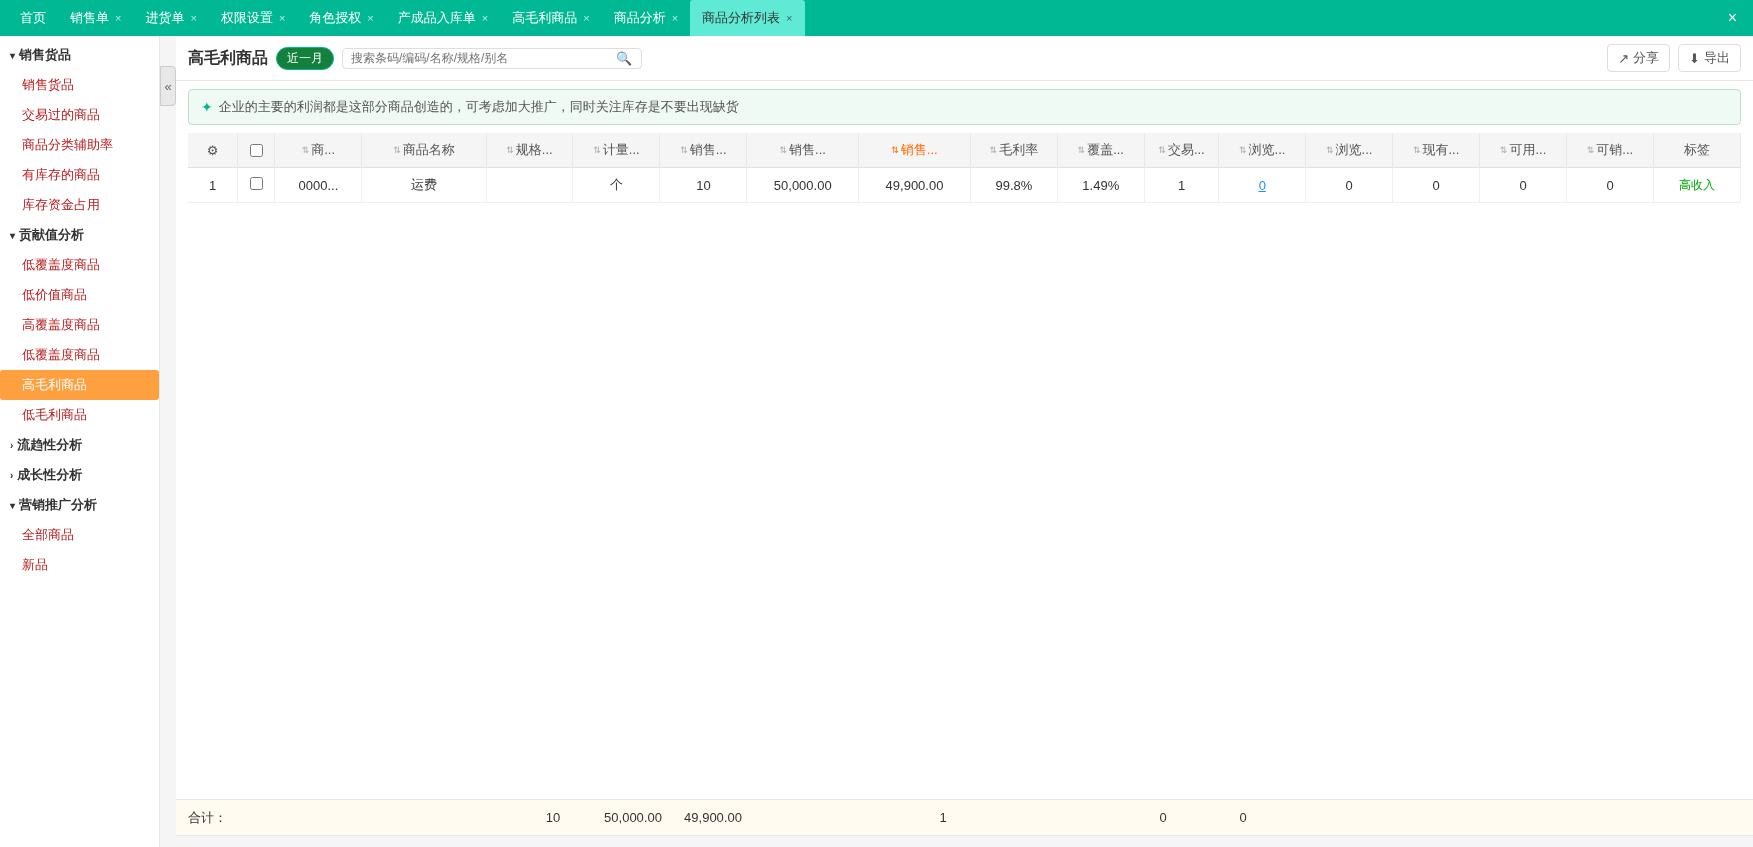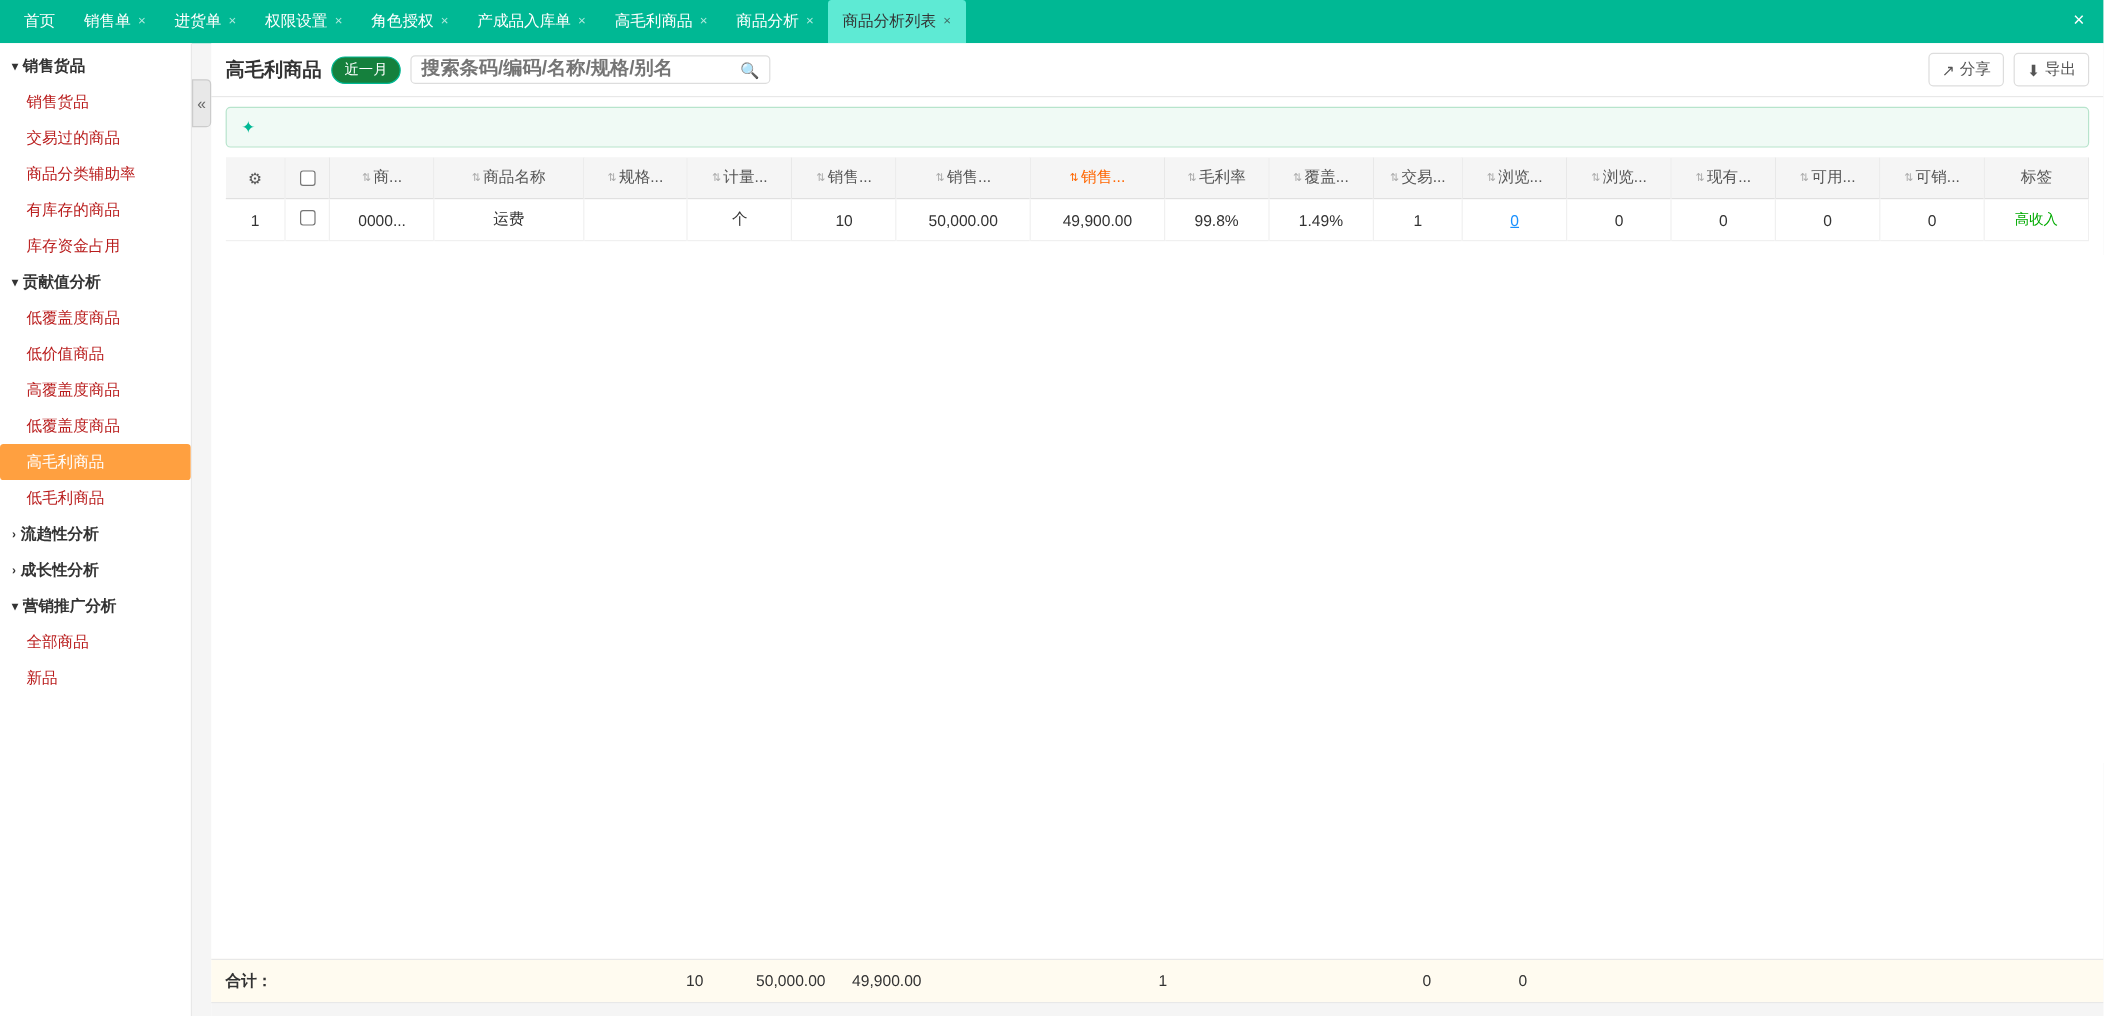--- a/index.html
+++ b/index.html
@@ -119,25 +119,24 @@
       align-items: center;
       border: 1px solid #ddd;
       border-radius: 4px;
       padding: 2px 8px;
       flex: 1;
       max-width: 300px;
     }
     .search-box input {
       border: none;
       outline: none;
-      font-size: 16px;
+      font-size: 12px;
       color: #c2410c;
       width: 100%;
       background: transparent;
-      font-weight: bold;
     }
     .search-icon { color: #aaa; margin-left: 4px; cursor: pointer; }
     .header-actions { margin-left: auto; display: flex; gap: 8px; }
     .action-btn {
       display: flex;
       align-items: center;
       gap: 4px;
       padding: 4px 10px;
       border: 1px solid #ddd;
       border-radius: 4px;
@@ -215,21 +214,21 @@
     .table-footer {
       display: flex;
       align-items: center;
       background: #fffbf0;
       border-top: 1px solid #e8e8e8;
       padding: 8px 12px;
       font-size: 12px;
       color: #333;
       min-height: 36px;
     }
-    .footer-label { font-weight: bold; margin-right: 32px; }
+    .footer-label { font-weight: normal; margin-right: 6px; }
     .footer-cell { min-width: 80px; text-align: center; padding: 0 6px; }
 
     
     .bottom-scrollbar {
       height: 12px;
       background: #f5f5f5;
       border-top: 1px solid #e8e8e8;
     }
   </style>
 </head>
@@ -363,20 +362,21 @@
         </button>
         <button class="action-btn">
           <span>⬇</span>
           <span>导出</span>
         </button>
       </div>
     </div>
 
     <div class="info-banner">
       <span class="info-icon">✦</span>
+      <span>企业的主要的利润都是这部分商品创造的，可考虑加大推广，同时关注库存是不要出现缺货</span>
     </div>
 
     <div class="table-container">
       <table>
         <thead>
           <tr>
             <th style="width:40px;">
               <div class="col-header">
                   <span>⚙</span>
                 </div>

